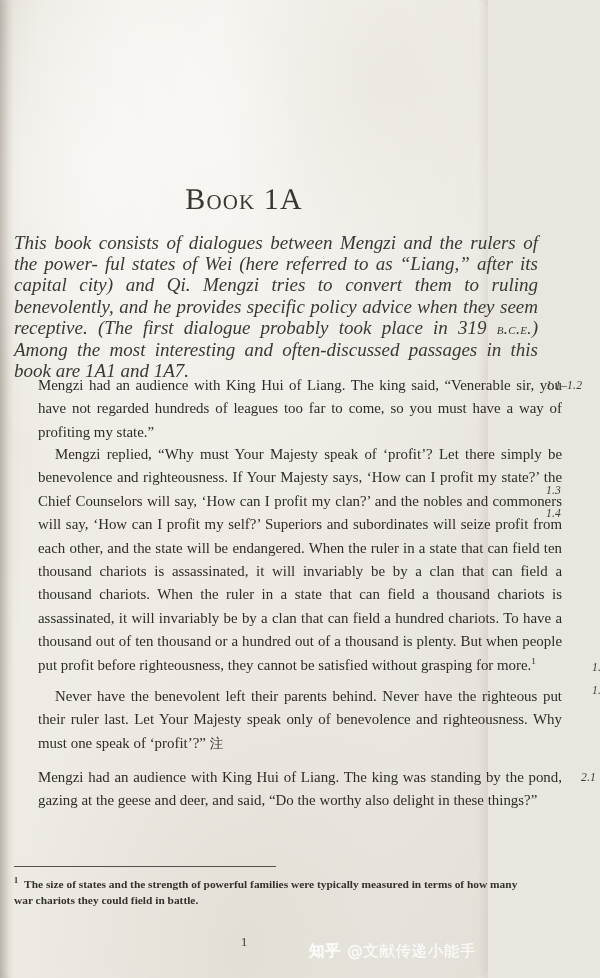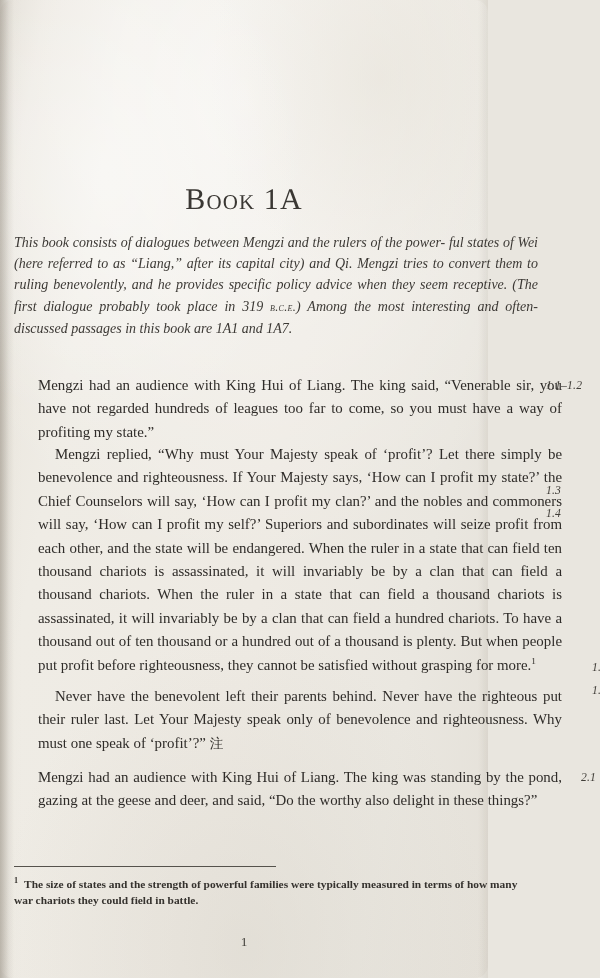--- a/index.html
+++ b/index.html
@@ -68,21 +68,21 @@
     font-variant: small-caps;
     text-rendering: geometricPrecision;
   }
 
   .intro {
     position: absolute;
     left: 14px;
     top: 232px;
     width: 524px;
     font-style: italic;
-    font-size: 14px;
+    font-size: 19px;
     line-height: 21.2px;
     color: #3c3935;
     text-align: justify;
     text-justify: inter-word;
   }
   .intro .smallcaps {
     font-variant: small-caps;
     font-style: italic;
     font-size: 0.86em;
     letter-spacing: 0.3px;
@@ -242,15 +242,16 @@
       <div>2.1</div>
     </div>
 
     <div id="footnote-area">
       <div class="footnote-rule"></div>
       <div class="footnote-text"><sup>1</sup><span>The size of states and the strength of powerful families were typically measured in terms of how many war chariots they could field in battle.</span></div>
     </div>
 
     <div class="folio">1</div>
 
+    <div class="watermark"><span class="wm-logo">知乎</span><span>@文献传递小能手</span></div>
 
   </div>
 </div>
 
 </body></html>

